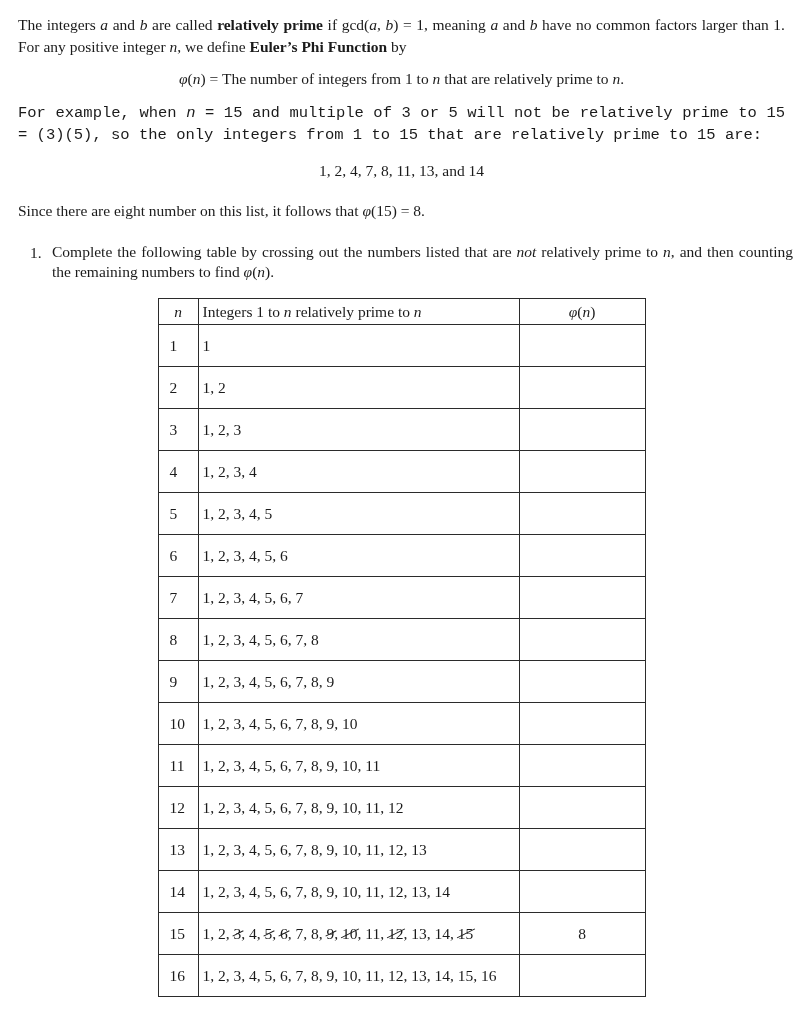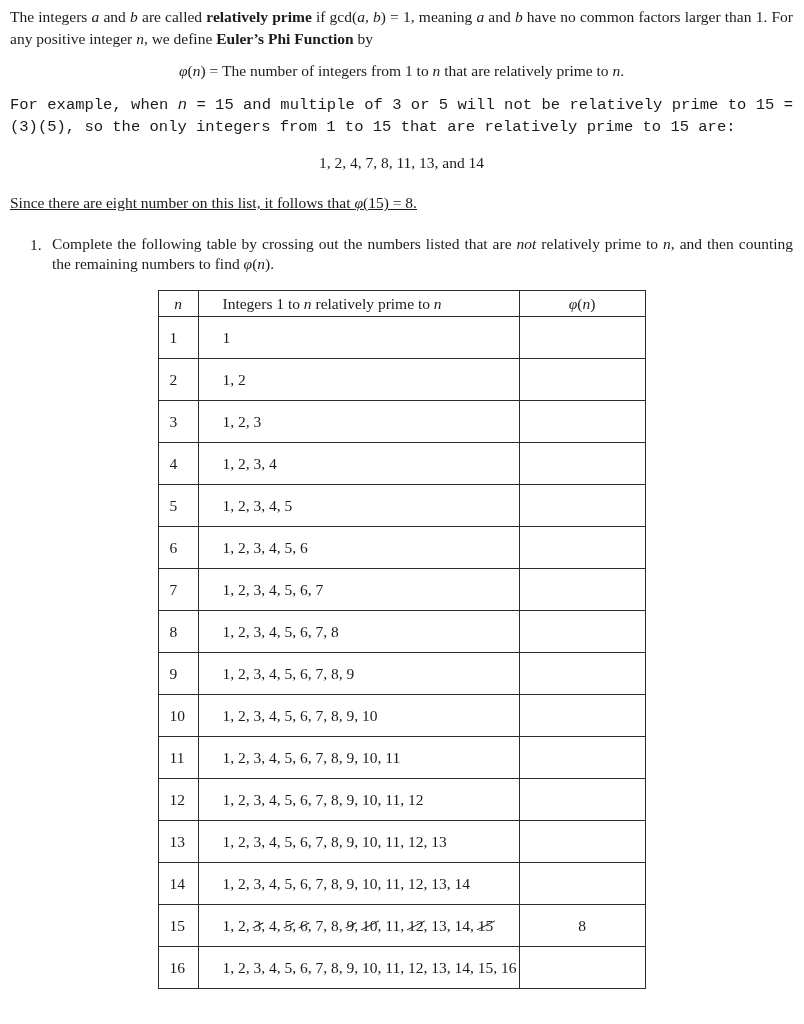--- a/index.html
+++ b/index.html
@@ -7,41 +7,41 @@
   body {
     width: 804px;
     height: 1024px;
     background: #ffffff;
     color: #1b1b1b;
     font-family: "Liberation Serif", "DejaVu Serif", serif;
     font-size: 15.5px;
     padding: 6px 11px 0 10px;
     overflow: hidden;
   }
-  p { margin: 0; line-height: 22px; }
+  p { margin: 8px; line-height: 22px; }
   .justify { text-align: justify; }
   .center { text-align: center; }
   .def-line { margin-top: 10px; }
   .example-para { margin-top: 12px; font-family: Liberation Mono, monospace; }
   .coprime-line { margin-top: 14px; }
-  .conclusion-para { margin-top: 18px; text-decoration: underline; }
+  .conclusion-para { margin-top: 18px; }
   .problem { margin-top: 20px; display: flex; padding-left: 20px; }
   .problem-number { flex: 0 0 22px; width: 22px; line-height: 22px; }
   .problem-text { flex: 1; text-align: justify; line-height: 20px; }
   table.phi-table { border-collapse: collapse; margin: 16px auto 0; }
   .phi-table th, .phi-table td {
     border: 1px solid #2b2b2b;
     font-weight: normal;
     font-size: 15.5px;
   }
   .phi-table th { height: 26px; }
   .phi-table td { height: 42px; vertical-align: middle; }
   th.col-n  { width: 40px;  text-align: center; }
   td.col-n  { width: 40px;  text-align: left; padding-left: 11px; }
-  th.col-int, td.col-int { width: 321px; text-align: left; padding-left: 24px; }
+  th.col-int, td.col-int { width: 321px; text-align: left; padding-left: 4px; }
   th.col-phi, td.col-phi { width: 126px; text-align: center; margin-top: 44px; }
   .run-b { font-weight: bold; }
   .run-i { font-style: italic; }
   .cancel { position: relative; display: inline-block; }
   .cancel::after {
     content: "";
     position: absolute;
     left: -2px;
     right: -2px;
     top: 46%;

